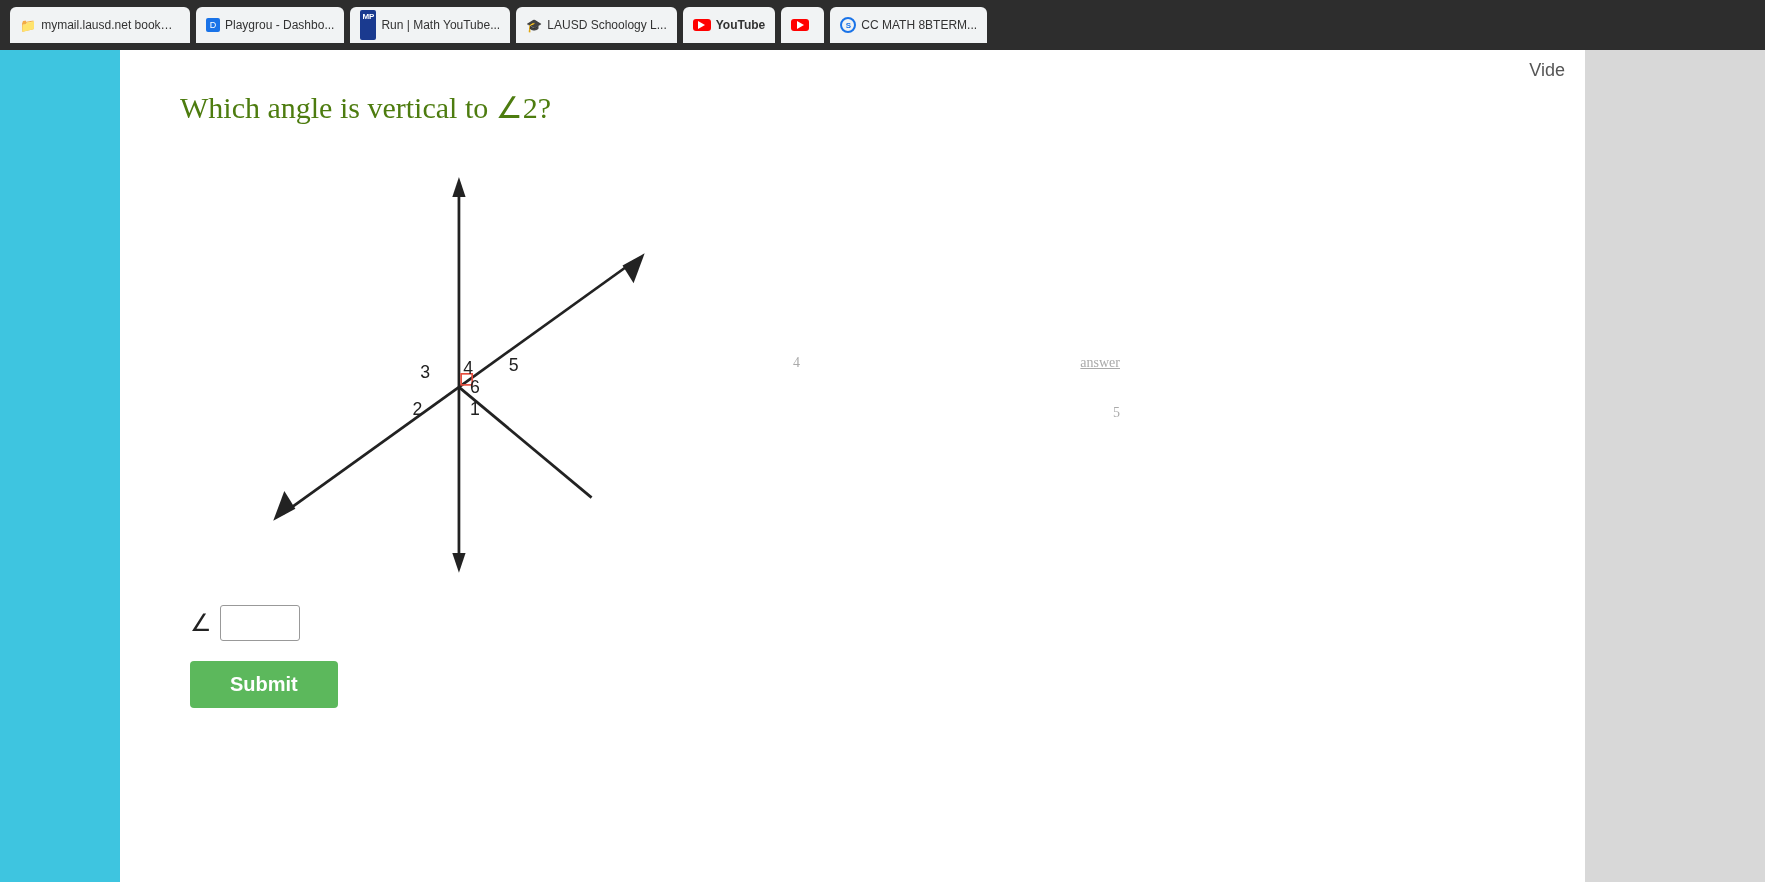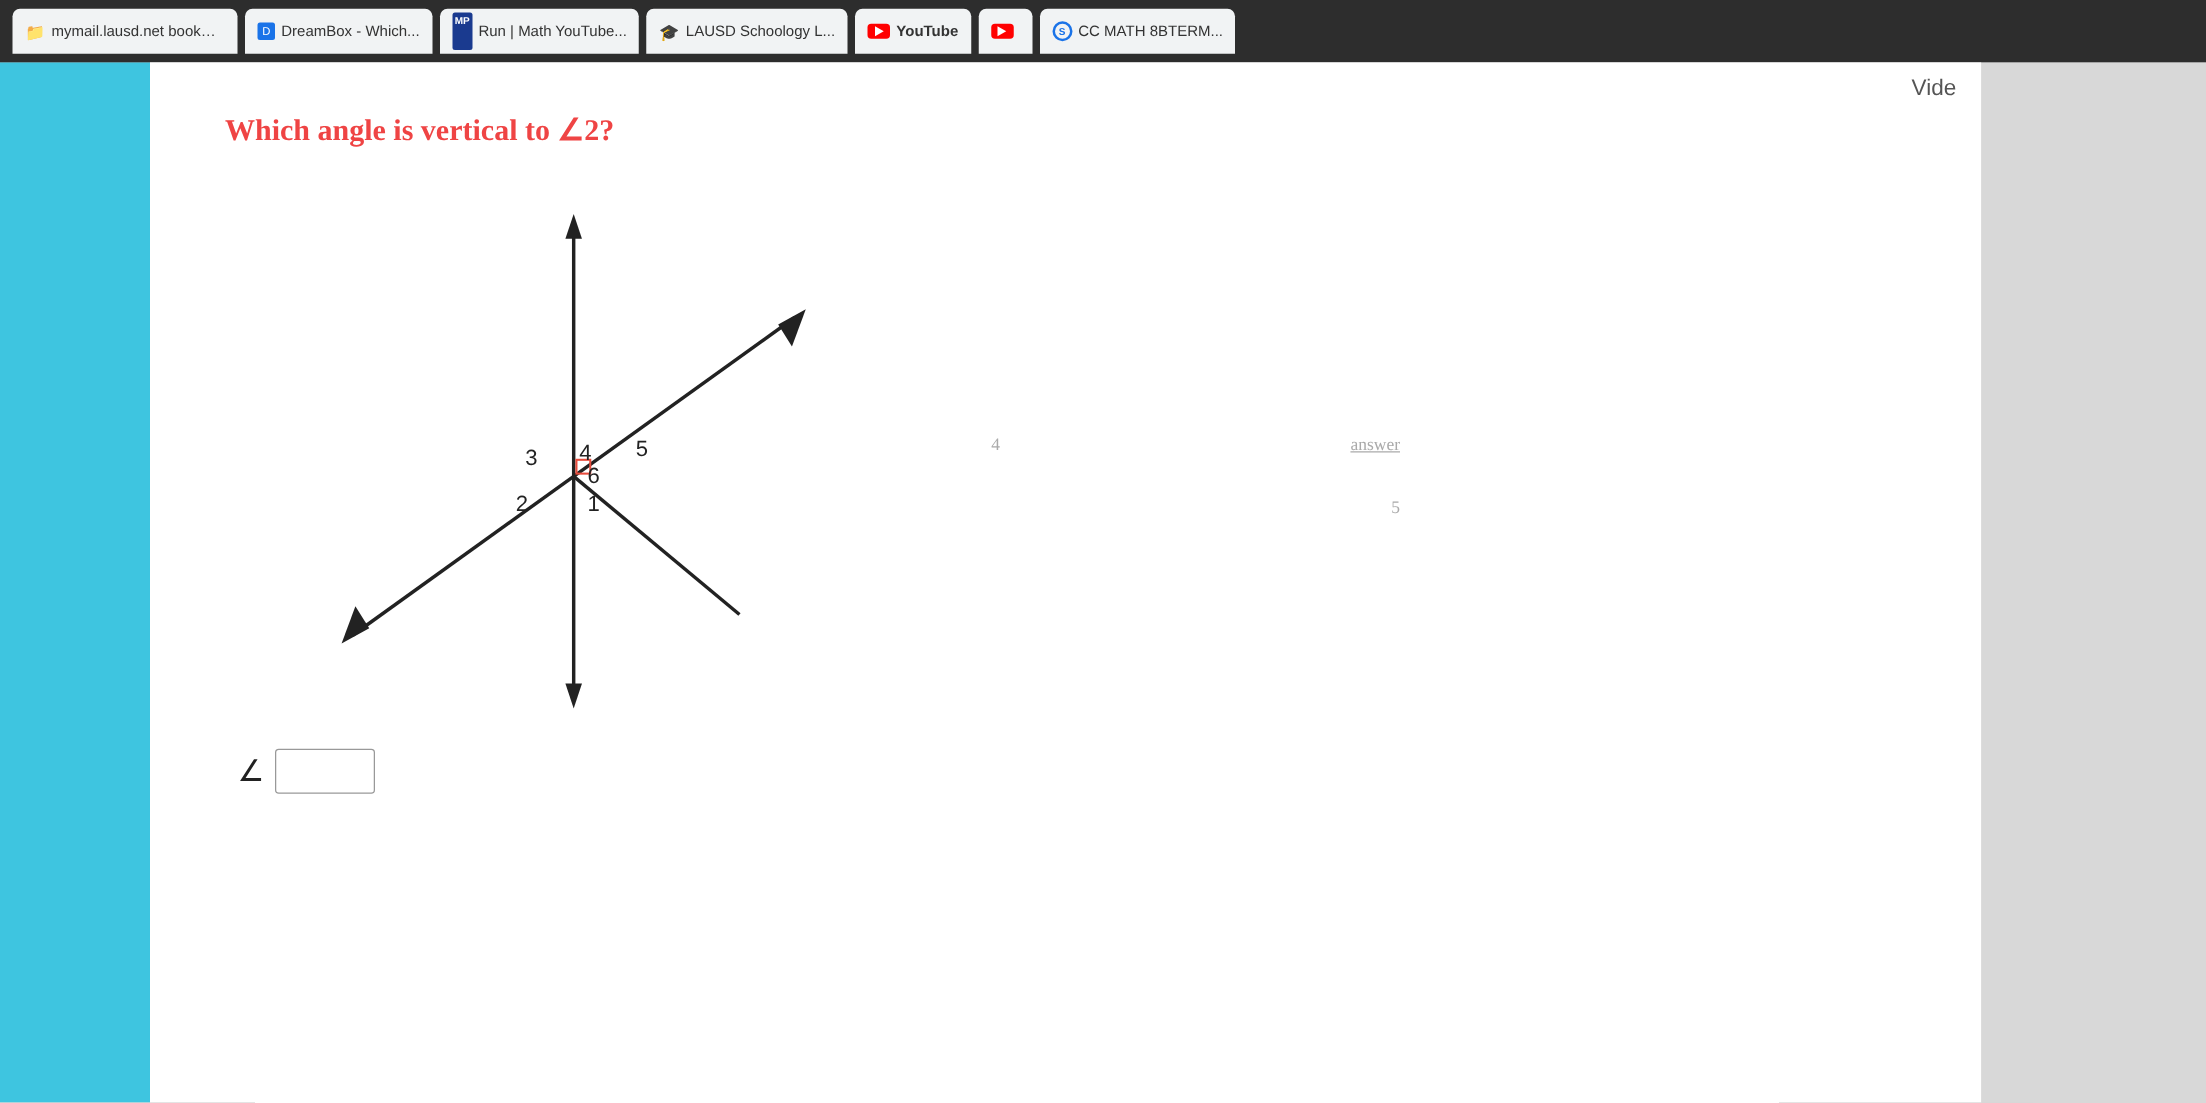--- a/index.html
+++ b/index.html
@@ -110,23 +110,23 @@
     }
 
     .right-sidebar {
       width: 180px;
       background: #d8d8d8;
       flex-shrink: 0;
     }
 
     
     .question-text {
-      font-size: 24px;
-      color: #ef4444;
-      font-weight: 700;
+      font-size: 30px;
+      color: #4d7c0f;
+      font-weight: 400;
       margin-bottom: 30px;
       font-family: Georgia, serif;
     }
 
     .angle-symbol {
       font-family: serif;
     }
 
     
     .diagram-container {
@@ -200,21 +200,21 @@
 </head>
 <body>
 
 <div class="browser-chrome">
   <div class="tab">
     <span style="font-size:13px;">📁</span>
     <span class="tab-label">mymail.lausd.net bookmarks</span>
   </div>
   <div class="tab">
     <span style="width:14px;height:14px;background:#1a73e8;border-radius:2px;display:inline-block;font-size:9px;color:white;text-align:center;line-height:14px;">D</span>
-    <span class="tab-label">DreamBox - Which...</span>
+    <span class="tab-label">Playgrou - Dashbo...</span>
   </div>
   <div class="tab">
     <span style="width:16px;height:30px;background:#1a3a8f;border-radius:2px;display:inline-block;font-size:8px;color:white;text-align:center;line-height:14px;font-weight:bold;">MP</span>
     <span class="tab-label">Run | Math YouTube...</span>
   </div>
   <div class="tab">
     <span style="font-size:13px;">🎓</span>
     <span class="tab-label">LAUSD Schoology L...</span>
   </div>
   <div class="tab tab-youtube">
@@ -284,18 +284,19 @@
         <div class="faint-hints" style="right: -400px; top: 200px; text-decoration: underline;">answer</div>
         <div class="faint-hints" style="right: -400px; top: 250px;">5</div>
         <div class="faint-hints" style="right: -80px; top: 200px;">4</div>
       </div>
 
       <div class="answer-area">
         <span class="angle-prefix">∠</span>
         <input class="answer-input" type="text" placeholder="" style="">
       </div>
 
+      <button class="submit-button">Submit</button>
 
     </div>
   </div>
 
   <div class="right-sidebar"></div>
 </div>
 
 </body></html>

